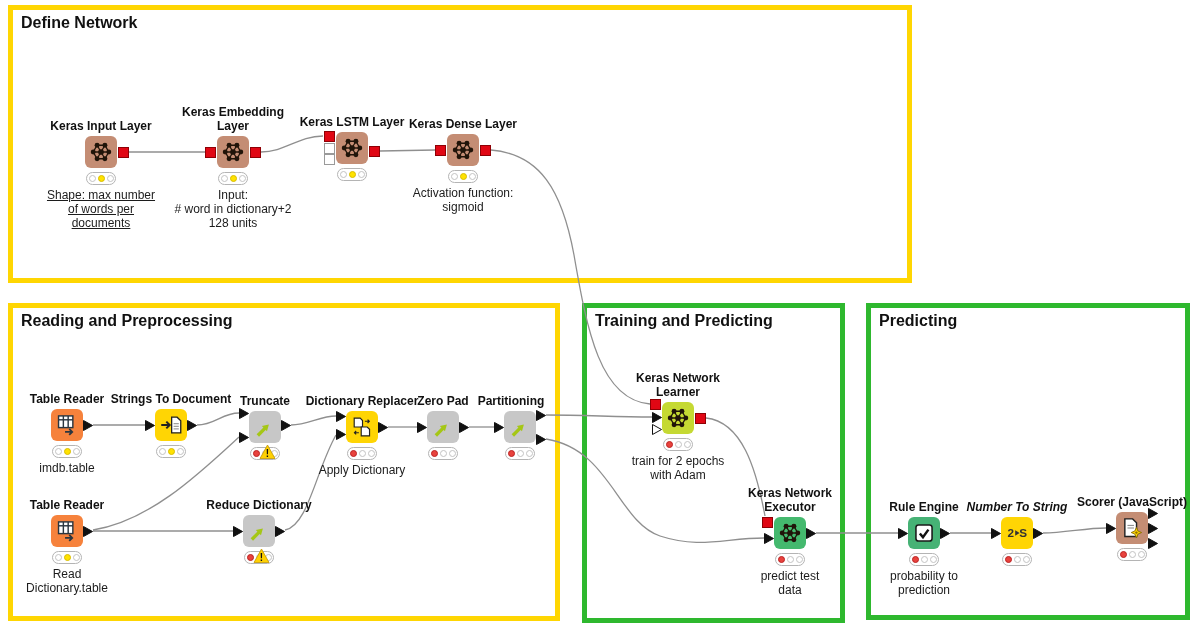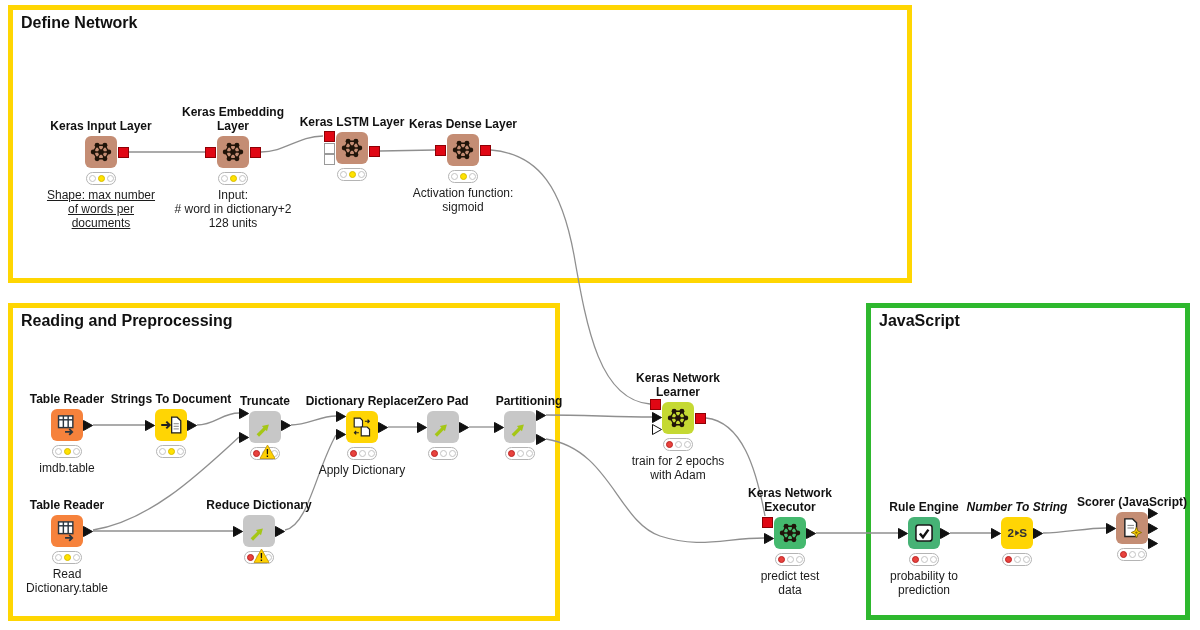--- a/index.html
+++ b/index.html
@@ -29,22 +29,25 @@
 </head>
 <body>
 
 <div id="wf">
   <div class="section" style="left: 8px; top: 5px; width: 904px; height: 278px; border: 5px solid rgb(255, 214, 2);">
     <div class="section-title">Define Network</div>
   </div>
   <div class="section" style="left: 8px; top: 303px; width: 552px; height: 318px; border: 5px solid rgb(255, 214, 2);">
     <div class="section-title">Reading and Preprocessing</div>
   </div>
+  <div class="section" style="left: 582px; top: 303px; width: 263px; height: 320px; border: 5px solid rgb(46, 184, 46);">
+    <div class="section-title">Training and Predicting</div>
+  </div>
   <div class="section" style="left: 866px; top: 303px; width: 324px; height: 317px; border: 5px solid rgb(46, 184, 46);">
-    <div class="section-title">JavaScript</div>
+    <div class="section-title">Predicting</div>
   </div>
   <svg id="edges" width="1200" height="630">
       <path d="M 129 152 L 205 152" fill="none" stroke="#8f8f8f" stroke-width="1.3"></path>
       <path d="M 261 152 C 285 152 298 136 323 136" fill="none" stroke="#8f8f8f" stroke-width="1.3"></path>
       <path d="M 380 151 L 435 150" fill="none" stroke="#8f8f8f" stroke-width="1.3"></path>
       <path d="M 491 150 C 540 154 562 190 574 255 C 587 330 600 400 650 404" fill="none" stroke="#8f8f8f" stroke-width="1.3"></path>
       <path d="M 93 425 L 145 425" fill="none" stroke="#8f8f8f" stroke-width="1.3"></path>
       <path d="M 197 425 C 215 425 222 413 239 413" fill="none" stroke="#8f8f8f" stroke-width="1.3"></path>
       <path d="M 291 425 C 308 425 320 416 336 416" fill="none" stroke="#8f8f8f" stroke-width="1.3"></path>
       <path d="M 93 530 C 150 521 200 473 239 437" fill="none" stroke="#8f8f8f" stroke-width="1.3"></path>
@@ -379,21 +382,21 @@
       </div>
       <div>
         <div class="node" style="left: 504px; top: 411px; background: rgb(199, 199, 199);">
           <div class="node-icon">
             <svg viewBox="0 0 20 20">
               <path d="M4.5 16.5 L10.5 10.5" stroke="#a5c715" stroke-width="2.6" fill="none"></path>
               <polygon points="13,8 7.6,9.3 11.5,13.2" fill="#a5c715"></polygon>
             </svg>
           </div>
         </div>
-        <div class="node-title" style="left: 444px; top: 394px;">Partitioning</div>
+        <div class="node-title" style="left: 426px; top: 394px;">Partitioning</div>
         <div class="traffic" style="left: 505px; top: 447px;">
           <span class="dot lit-red"></span>
           <span class="dot"></span>
           <span class="dot"></span>
         </div>
         <div class="port" style="left: 494px; top: 421.5px;">
           <svg width="10" height="11">
             <polygon points="0.5,0.5 9.5,5.5 0.5,10.5" fill="#111" stroke="#111" stroke-width="1"></polygon>
           </svg>
         </div>

